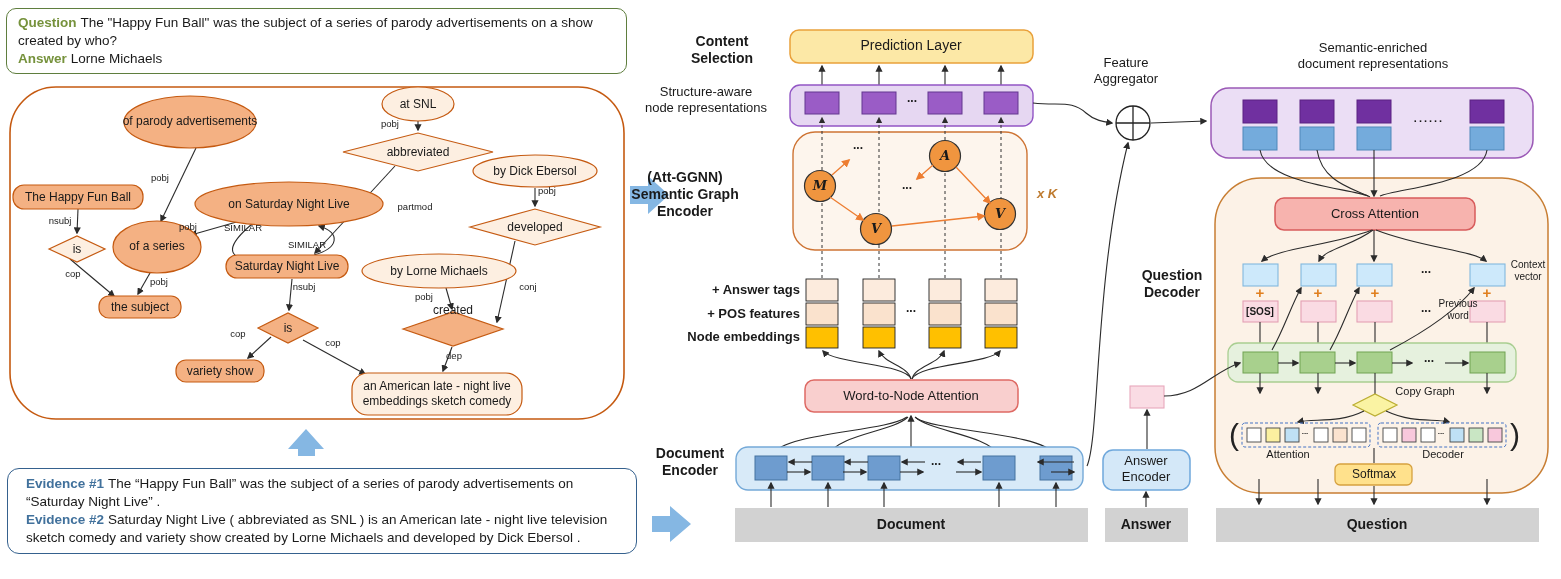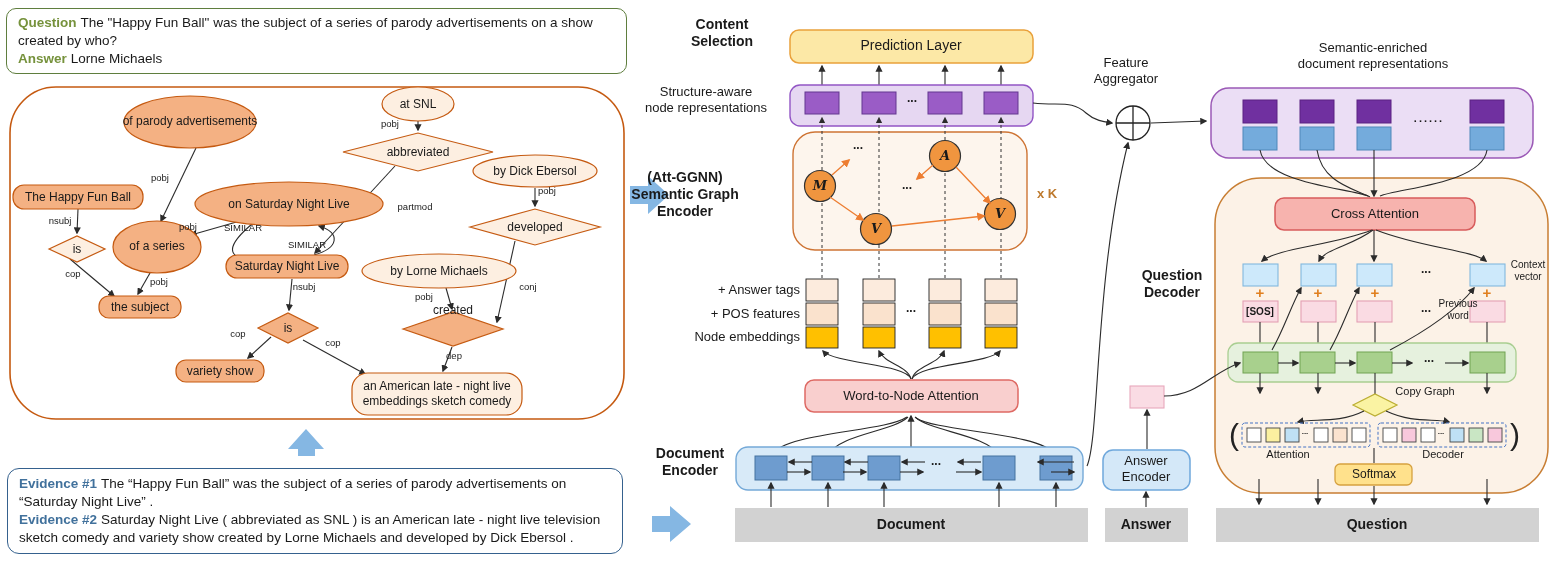--- a/index.html
+++ b/index.html
@@ -10,35 +10,35 @@
   .edge{stroke:#2b2b2b;stroke-width:1.1;fill:none;marker-end:url(#ab);}
   .flow{stroke:#2b2b2b;stroke-width:1.1;fill:none;}
   .flowa{stroke:#2b2b2b;stroke-width:1.1;fill:none;marker-end:url(#ab);}
   .dash{stroke:#333;stroke-width:1;fill:none;stroke-dasharray:3 3;marker-end:url(#ab);}
   .oedge{stroke:#ED7D31;stroke-width:1.3;fill:none;marker-end:url(#ao);}
   .nd{fill:#F4B183;stroke:#C55A11;stroke-width:1.2;}
   .nl{fill:#FDEFE1;stroke:#C55A11;stroke-width:1.2;}
   
   .t{position:absolute;z-index:2;transform:translate(-50%,-50%);white-space:pre-line;
      text-align:center;line-height:1.22;color:#1a1a1a;}
-  .tr{transform:translate(-100%,-50%);text-align:right;white-space:nowrap;}
+  .tr{transform:translate(-100%,-50%);text-align:right;white-space:nowrap;font-weight:bold;}
   .nw{white-space:nowrap;}
   .b{font-weight:bold;}
   .f14{font-size:14px;} .f13{font-size:13px;} .f12{font-size:12px;} .f11{font-size:11px;}
   .f10{font-size:10px;} .f9{font-size:9.5px;} .f8{font-size:8px;}
   .gl{font-family:"DejaVu Serif",serif;font-style:italic;font-weight:bold;font-size:13px;}
   .plus{color:#E07F1F;font-weight:bold;font-size:15px;}
-  .xk{color:#BE7A2E;font-weight:bold;font-size:13px;}
+  .xk{color:#BE7A2E;font-weight:bold;font-size:13px;font-style:italic;}
   .paren{font-size:30px;font-weight:300;color:#222;}
   .d6{letter-spacing:2px;}
   
   .qa-box{position:absolute;z-index:2;left:6px;top:8px;width:597px;padding:5px 11px;
           border:1.6px solid #5F7E3E;border-radius:10px;font-size:13.5px;line-height:1.33;}
   .lab-g{color:#76923C;font-weight:bold;margin-right:4px;}
-  .ev-box{position:absolute;z-index:2;left:7px;top:468px;width:592px;padding:6px 11px;
+  .ev-box{position:absolute;z-index:2;left:7px;top:468px;width:592px;padding:6px 18px;
           border:1.6px solid #35618E;border-radius:12px;font-size:13.5px;line-height:1.33;}
   .lab-b{color:#41719C;font-weight:bold;margin-right:4px;}
 </style>
 </head>
 <body>
 
 <div id="stage">
 
 <svg id="wires" width="1561" height="579" viewBox="0 0 1561 579">
   <defs>
@@ -354,21 +354,21 @@
 <span class="t f9 nw" style="left:390px;top:124px">pobj</span>
 <span class="t f9 nw" style="left:415px;top:207px">partmod</span>
 <span class="t f9 nw" style="left:547px;top:191px">pobj</span>
 <span class="t f9 nw" style="left:528px;top:287px">conj</span>
 <span class="t f9 nw" style="left:424px;top:297px">pobj</span>
 <span class="t f9 nw" style="left:454px;top:356px">dep</span>
 <span class="t f9 nw" style="left:304px;top:287px">nsubj</span>
 <span class="t f9 nw" style="left:238px;top:334px">cop</span>
 <span class="t f9 nw" style="left:333px;top:343px">cop</span>
 
-<span class="t b f14" style="left:722px;top:33px">Content
+<span class="t b f14" style="left:722px;top:50px">Content
 Selection</span>
 <span class="t f13" style="left:706px;top:100px">Structure-aware
 node representations</span>
 <span class="t b f14" style="left:685px;top:195px">(Att-GGNN)
 Semantic Graph
 Encoder</span>
 <span class="t tr f13" style="left:800px;top:290px">+ Answer tags</span>
 <span class="t tr f13" style="left:800px;top:314px">+ POS features</span>
 <span class="t tr f13" style="left:800px;top:337px">Node embeddings</span>
 <span class="t b f14" style="left:690px;top:462px">Document

